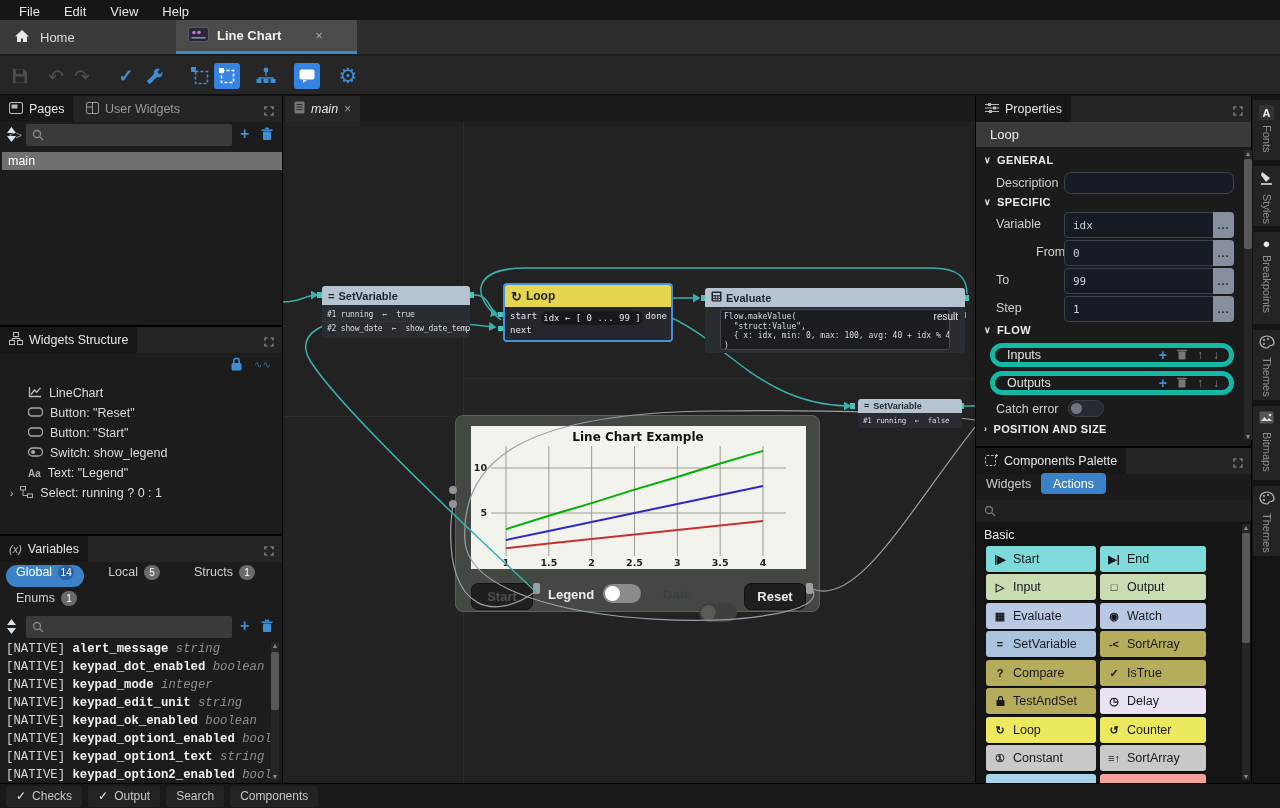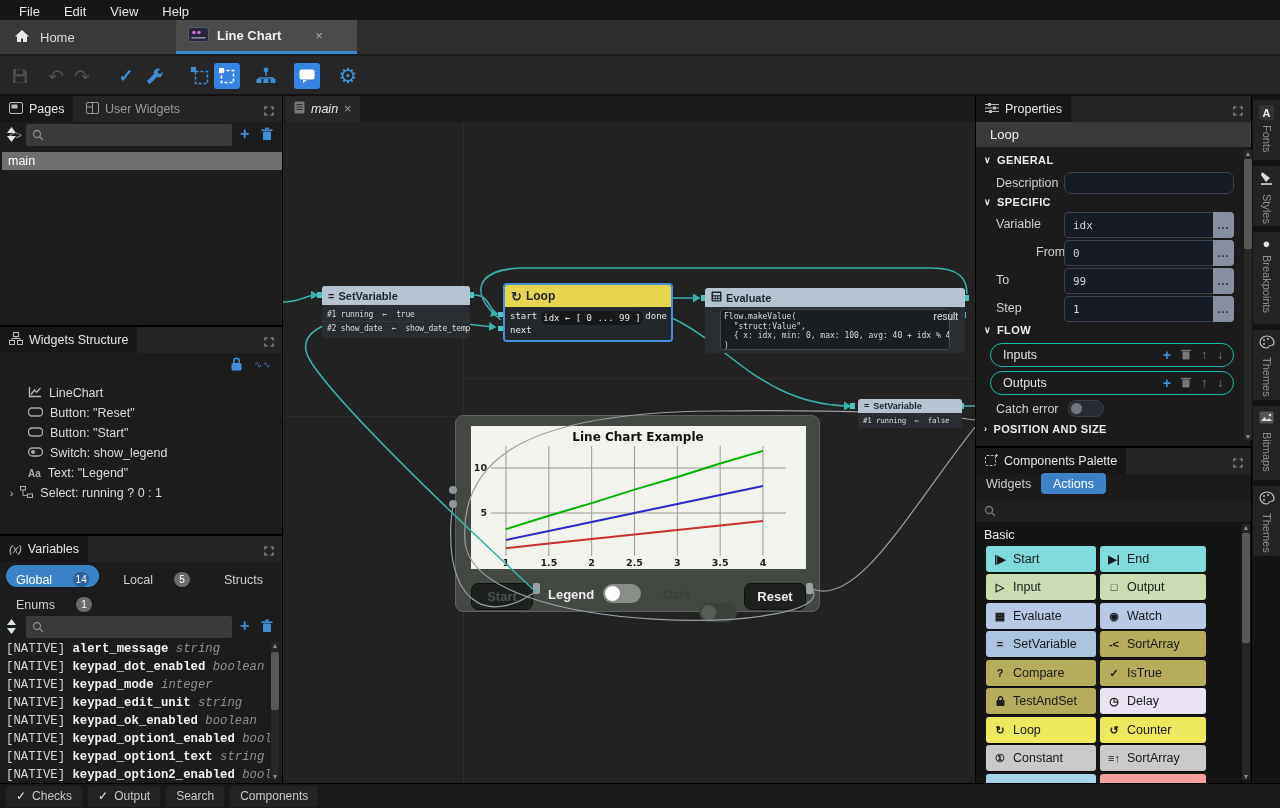--- a/index.html
+++ b/index.html
@@ -22,41 +22,41 @@
   .blue{color:#3f8fd6;}
   
   .strip{position:absolute;height:26px;background:#242424;}
   .ptab{display:inline-flex;align-items:center;height:26px;padding:0 9px;gap:6px;color:#9a9a9a;font-size:12.5px;}
   .ptab.on{background:#171717;color:#e6e6e6;}
   .searchbar{position:absolute;height:22px;background:#3a3a3a;border:none;border-radius:2px;color:#ccc;padding-left:22px;box-sizing:border-box;font-size:12px;outline:none;}
   .mag{position:absolute;width:12px;height:12px;}
   
   .listrow{height:18px;line-height:18px;white-space:nowrap;overflow:hidden;font-size:12.3px;padding-left:6px;}
   .vp{color:#d6d6d6;} .vn{color:#f2f2f2;font-weight:bold;} .vt{color:#8f8f8f;font-style:italic;}
-  .chip{display:inline-flex;align-items:flex-end;gap:21px;height:22px;padding:0 10px;border-radius:11px;color:#cfcfcf;font-size:12.5px;}
+  .chip{display:inline-flex;align-items:flex-start;gap:6px;height:22px;padding:0 10px;border-radius:11px;color:#cfcfcf;font-size:12.5px;}
   .chip .cnt{background:#6b6b6b;color:#fff;border-radius:8px;min-width:16px;height:15px;line-height:15px;text-align:center;font-size:10px;}
   .chip.on{background:#3b82c8;color:#fff;}
   .chip.on .cnt{background:#2a63a0;}
   .treerow{display:flex;align-items:center;height:20px;gap:7px;color:#dcdcdc;font-size:12.5px;}
   
   .sbar{position:absolute;width:8px;background:#262626;}
   .sthumb{position:absolute;left:0;width:8px;background:#585858;border-radius:2px;}
   .sarrow{position:absolute;left:0;width:8px;color:#8a8a8a;font-size:7px;text-align:center;}
   
   .nhead{display:flex;align-items:center;gap:4px;background:#b6c4d2;color:#1e242b;font-size:11px;font-weight:bold;border-radius:3px 3px 0 0;padding:0 6px;}
   .nbody{background:#292c30;border-radius:0 0 3px 3px;}
   .nrow{font-family:"DejaVu Sans Mono",monospace;font-size:8px;letter-spacing:-0.2px;color:#d8dde2;line-height:13px;padding:0 5px;white-space:pre;}
   .ct{font:bold 9.5px "DejaVu Sans",sans-serif;fill:#222;}
   .ctitle{font:bold 12px "DejaVu Sans",sans-serif;fill:#111;}
   
   .sechead{font-size:11px;font-weight:bold;color:#ececec;letter-spacing:0.4px;}
   .plabel{font-size:12.5px;color:#cfcfcf;}
   .pinput{position:absolute;background:#171c24;border:1px solid #3a4150;border-radius:4px;color:#c9d1da;font-family:"DejaVu Sans Mono",monospace;font-size:11px;padding-left:8px;box-sizing:border-box;display:flex;align-items:center;}
   .dots{position:absolute;width:21px;border-radius:0 4px 4px 0;background:#868fa0;color:#262b33;font-weight:bold;display:flex;align-items:center;justify-content:center;font-size:11px;letter-spacing:1px;}
-  .flowbox{position:absolute;height:24px;border:1px solid #14b8a6;border-radius:12px;display:flex;align-items:center;padding:0 12px;box-sizing:border-box;color:#e2e2e2;font-size:12.5px;}
+  .flowbox{position:absolute;height:24px;border:5px solid #14b8a6;border-radius:12px;display:flex;align-items:center;padding:0 12px;box-sizing:border-box;color:#e2e2e2;font-size:12.5px;}
   .fbicons{position:absolute;right:10px;display:flex;gap:10px;font-size:12px;align-items:center;}
   
   .pal-btn{position:absolute;height:26px;border-radius:3px;display:flex;align-items:center;gap:5px;padding-left:6px;box-sizing:border-box;color:#16181a;font-size:12.5px;font-weight:500;box-shadow:0 1px 0 rgba(0,0,0,.5);}
   .pal-ic{width:16px;text-align:center;font-weight:bold;font-size:11px;display:inline-flex;justify-content:center;align-items:center;}
   
   .rail-tab{position:absolute;left:1253px;width:27px;background:#232323;display:flex;flex-direction:column;align-items:center;padding-top:5px;box-sizing:border-box;gap:5px;}
   .rail-lab{writing-mode:vertical-rl;text-orientation:sideways;color:#909090;font-size:11px;}
   
   .schip{display:inline-flex;align-items:center;gap:6px;height:21px;padding:0 10px;background:#232323;border-radius:2px;color:#c8c8c8;font-size:12px;}
   .toggle{position:relative;border-radius:10px;}

